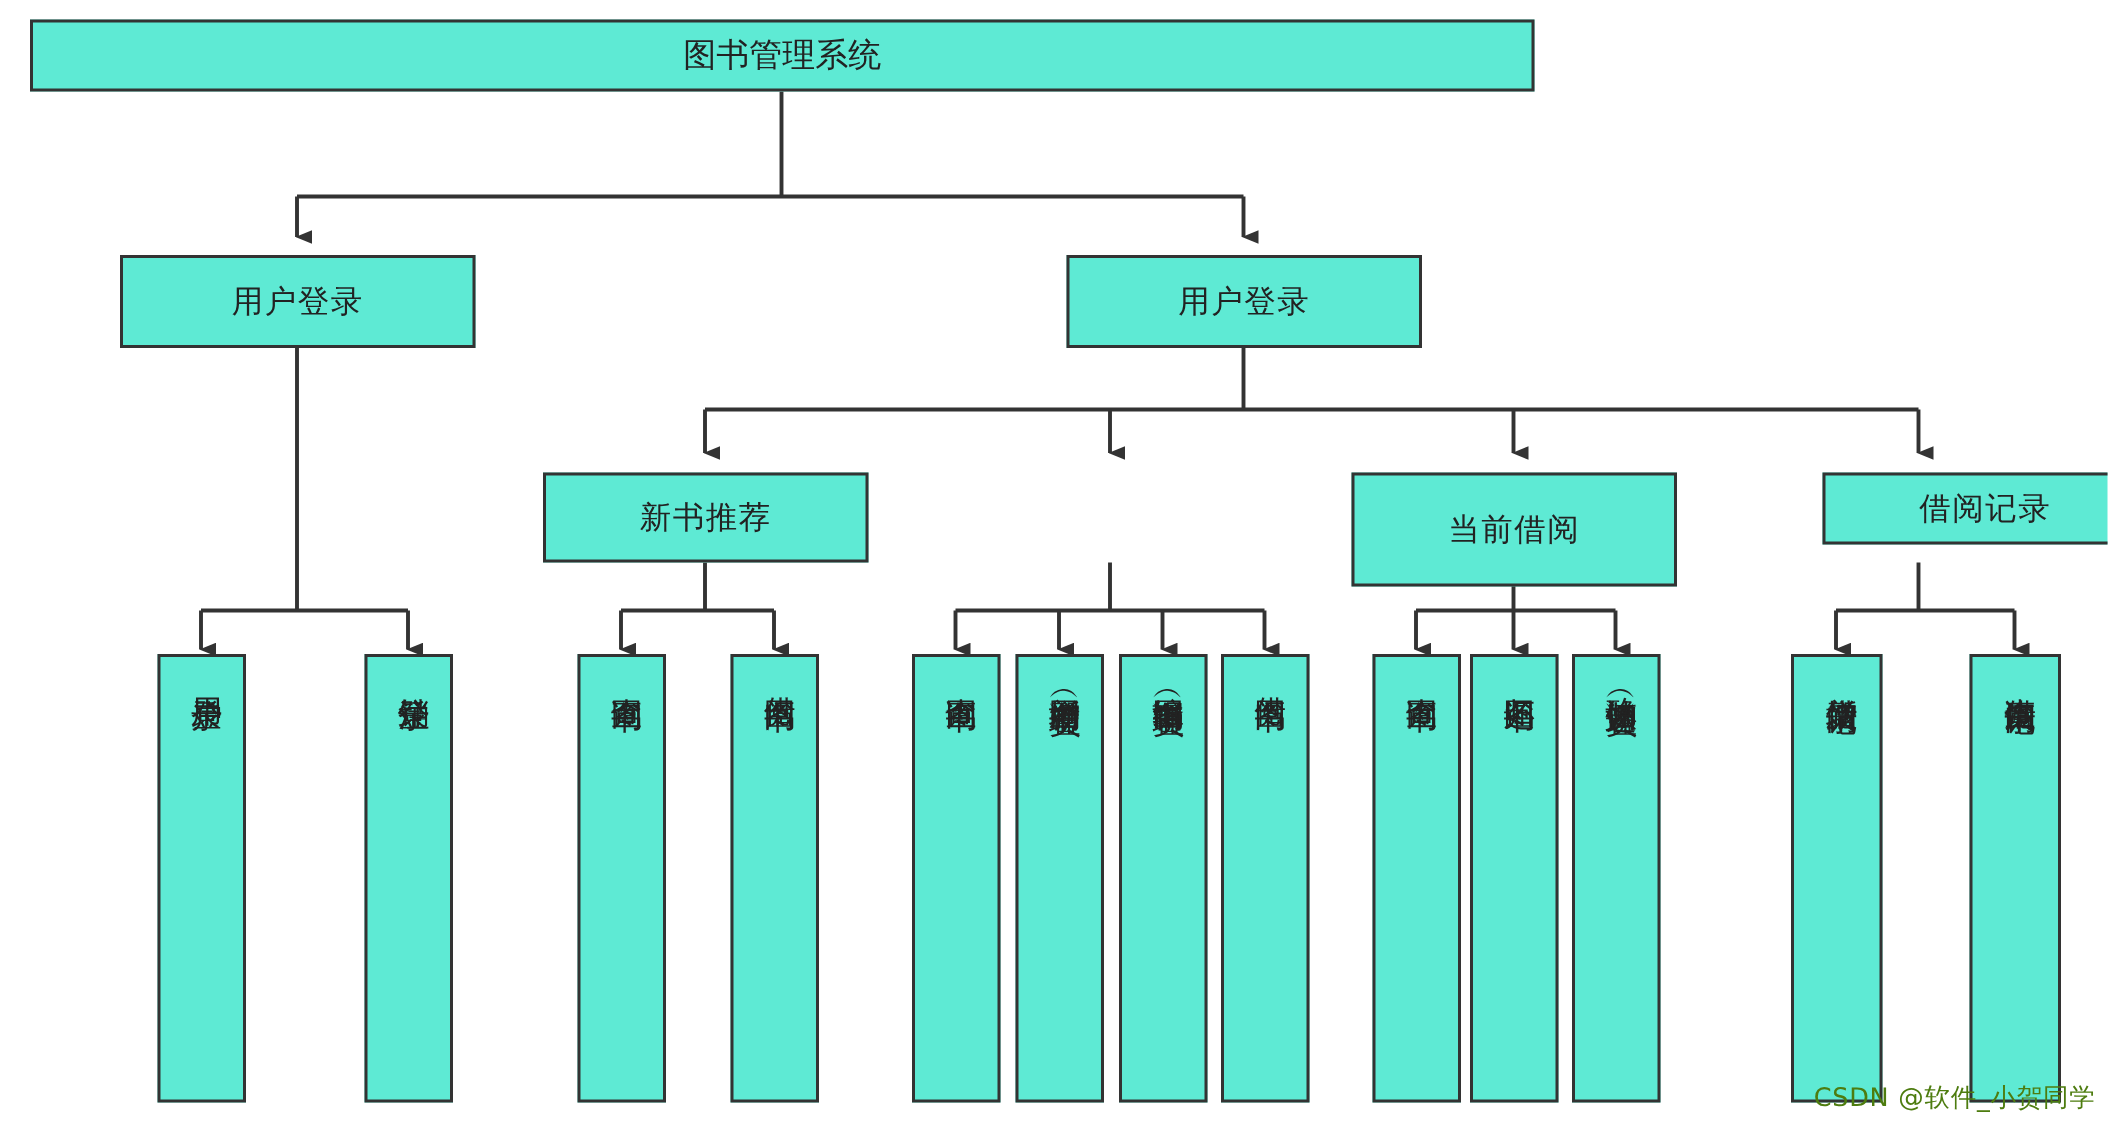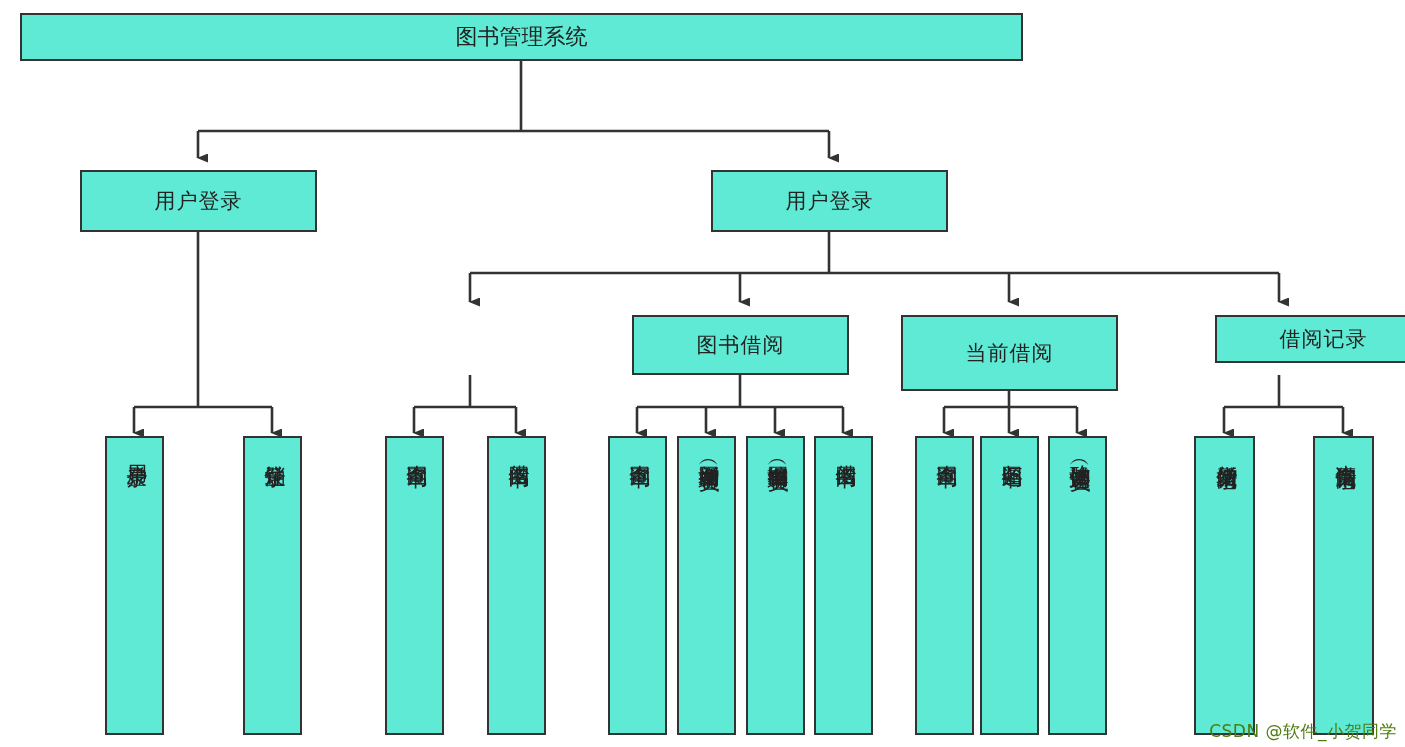--- a/index.html
+++ b/index.html
@@ -78,22 +78,22 @@
     <span>图书管理系统</span>
   </div>
 
   <div class="node h" style="left:80px;top:170px;width:237px;height:62px;">
     <span>用户登录</span>
   </div>
   <div class="node h" style="left:711px;top:170px;width:237px;height:62px;">
     <span>用户登录</span>
   </div>
 
-  <div class="node h" style="left:632px;top:315px;width:217px;height:60px;">
-    <span>图书借阅</span>
+  <div class="node h" style="left:362px;top:315px;width:217px;height:60px;">
+    <span>新书推荐</span>
   </div>
   <div class="node h" style="left:901px;top:315px;width:217px;height:76px;">
     <span>当前借阅</span>
   </div>
   <div class="node h" style="left:1171px;top:315px;width:217px;height:48px;margin-left:44px;">
     <span>借阅记录</span>
   </div>
 
   <div class="node v" style="left:105px;top:436px;width:59px;height:299px;">
     <span class="vtext">用户登录</span>

